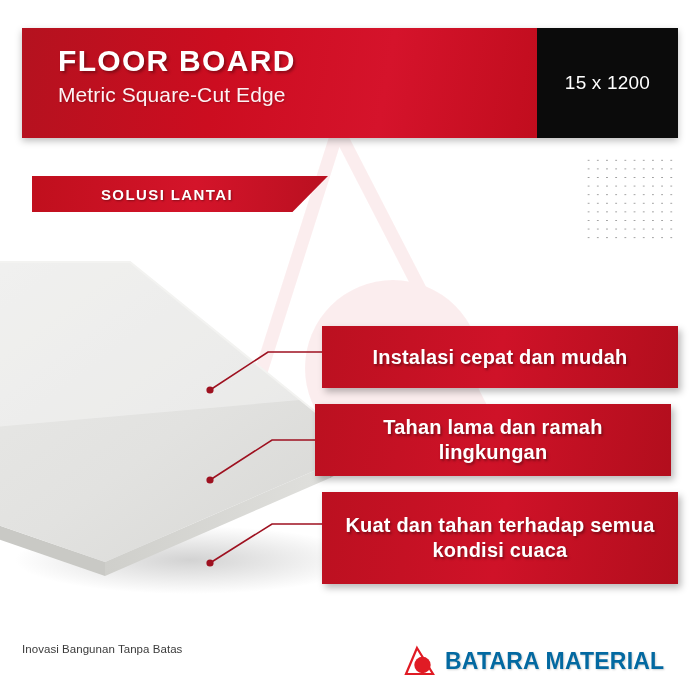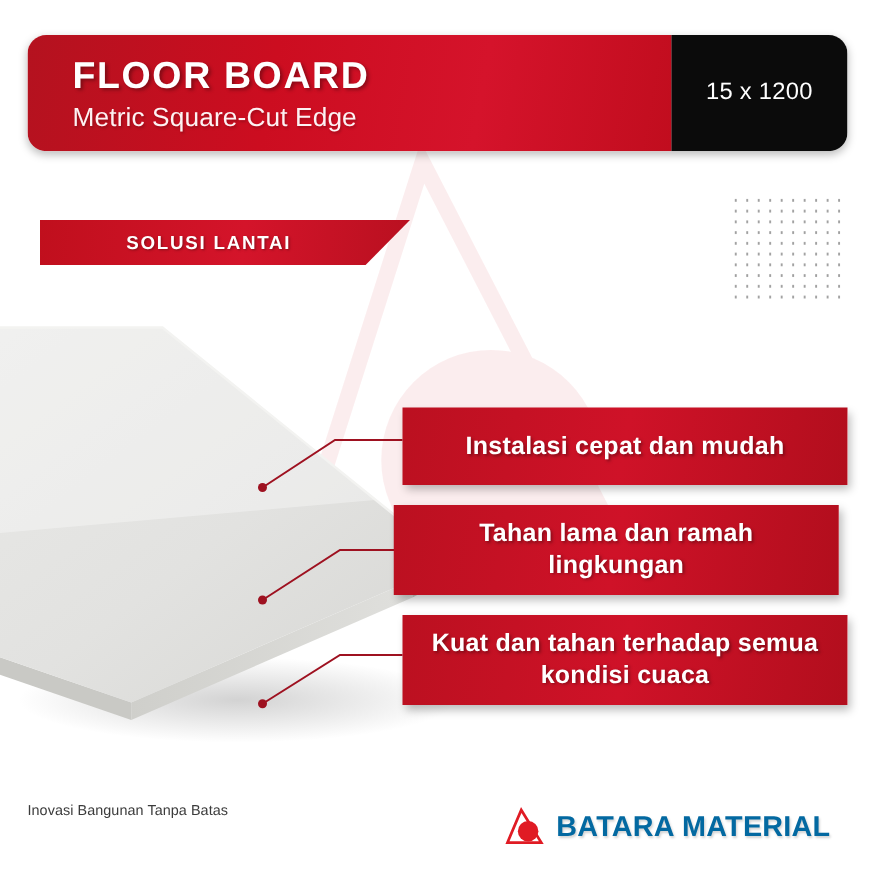--- a/index.html
+++ b/index.html
@@ -42,25 +42,24 @@
     background-size: 9.2px 8.6px;
     opacity: 0.85;
   }
 
   
   .header {
     position: absolute;
     left: 22px;
     top: 28px;
     width: 656px;
-    height: 93px;
+    height: 110px;
     display: flex;
     box-shadow: 0 3px 7px rgba(0,0,0,0.26);
     overflow: hidden;
-    border-radius: 15px;
   }
   .header-left {
     flex: 1 1 auto;
     background: linear-gradient(100deg, #b4121f 0%, #cc0d20 38%, #d5132b 70%, #c10d1e 100%);
     position: relative;
     padding: 17px 0 0 36px;
     box-sizing: border-box;
   }
   .header-title {
     font-size: 30px;
@@ -150,21 +149,21 @@
   .callout-text {
     color: #ffffff;
     font-weight: bold;
     font-size: 20px;
     line-height: 1.24;
     letter-spacing: 0.2px;
     text-shadow: 1.5px 1.5px 2.5px rgba(0,0,0,0.35);
   }
   #callout-1 { left: 322px; top: 326px; width: 356px; height: 62px; }
   #callout-2 { left: 315px; top: 404px; width: 356px; height: 72px; }
-  #callout-3 { left: 322px; top: 492px; width: 356px; height: 72px; }
+  #callout-3 { left: 322px; top: 492px; width: 356px; height: 92px; }
 
   
   .shera-logo {
     position: absolute;
     left: 22px;
     top: 640px;
     width: 200px;
   }
   .shera-wordmark {
     font-size: 26px;

